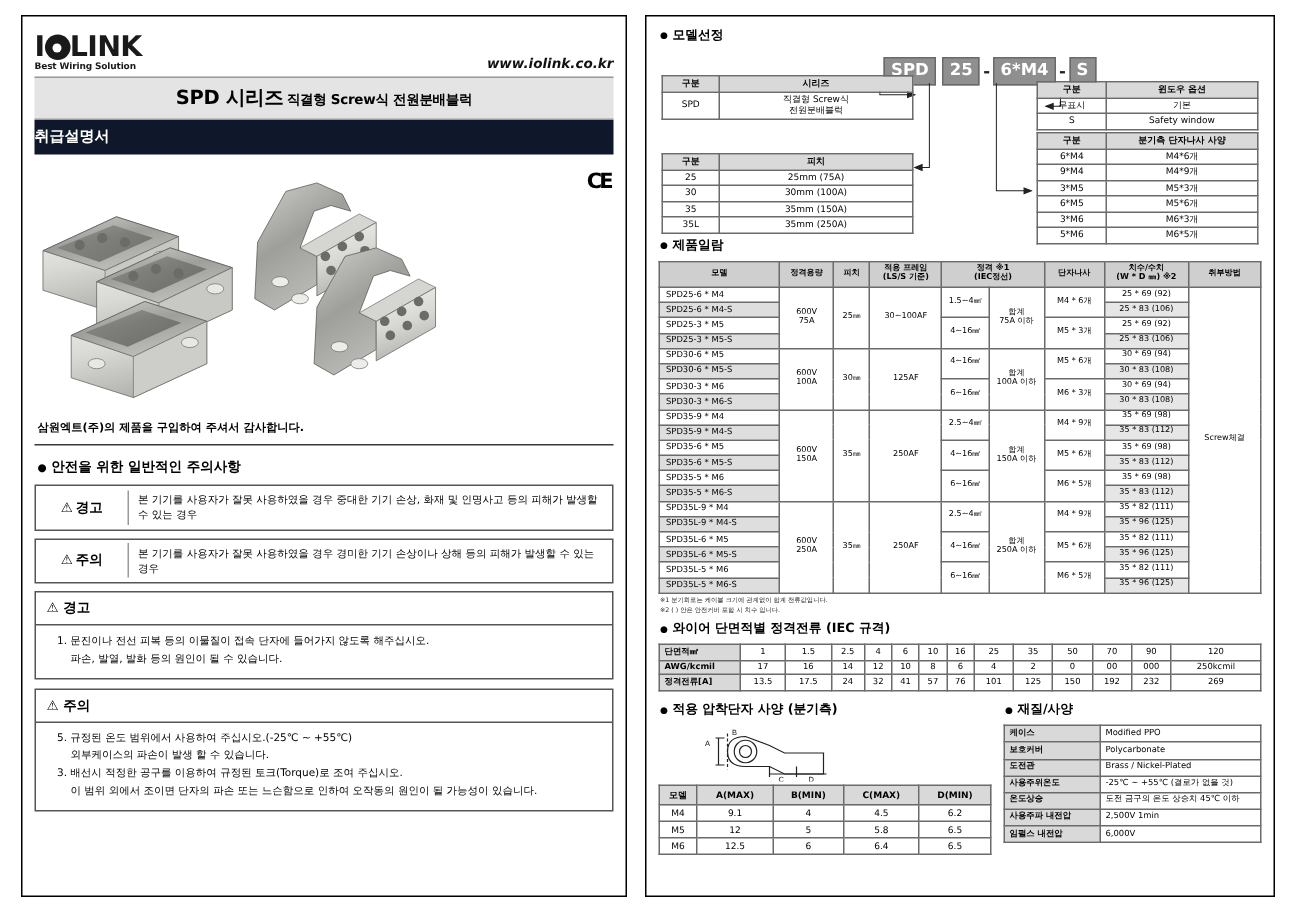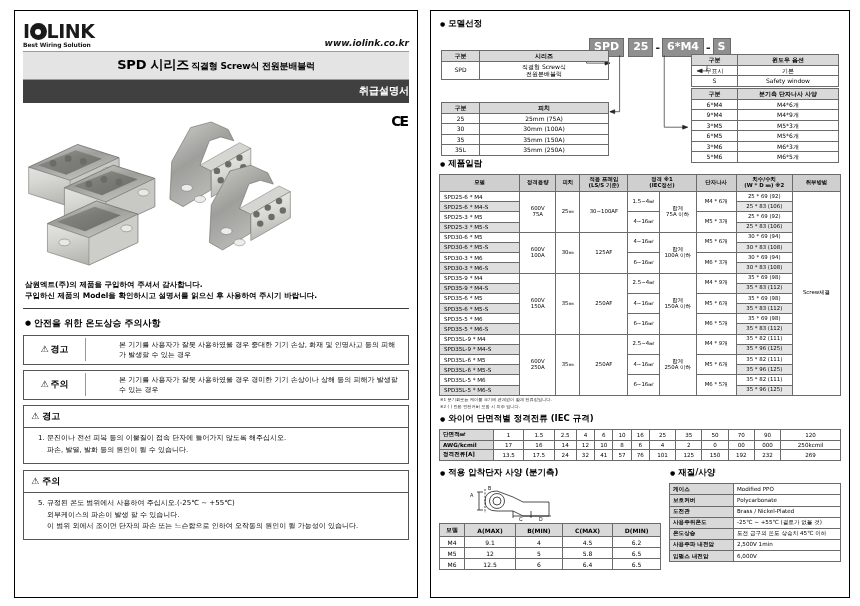--- a/index.html
+++ b/index.html
@@ -48,21 +48,21 @@
   }
   .website { font-size:9px; font-weight:bold; font-style: italic; color:#111; }
 
   .title-bar {
     background:#e4e4e4; border-top:1px solid #9a9a9a; border-bottom:1px solid #9a9a9a;
     text-align:center; padding:4px 0 5px; margin-top:3px;
   }
   .title-bar .t1 { font-size:13px; font-weight:bold; letter-spacing:-0.2px; }
   .title-bar .t2 { font-size:9px; font-weight:bold; letter-spacing:-0.2px; }
   .subtitle-bar {
-    background:#404040; color:#fff; text-align:right;
+    background:#0f172a; color:#fff; text-align:left;
     padding:4px 0 5px; font-size:10px; font-weight:bold;
     margin-bottom:2px;
   }
 
   
   .photo-area { position:relative; height: 172px; }
   .ce-mark {
     position:absolute; right:2px; top:8px;
     font-size:14px; font-weight:bold; font-family:"DejaVu Sans",sans-serif;
     letter-spacing:-2px;
@@ -75,21 +75,21 @@
   .sec-head { font-size:9px; font-weight:bold; margin: 2px 0 5px 2px; }
   .sec-head .bullet { font-size:7px; vertical-align:middle; margin-right:3px; }
 
   .note-box { border:1px solid #555; margin-bottom:5px; display:flex; align-items:center; }
   .note-label {
     width:62px; min-width:62px; text-align:center;
     font-size:9px; font-weight:bold; padding:5px 0;
     border-right:1px solid #999;
   }
   .note-label .warn-tri { font-size:9px; margin-right:2px; }
-  .note-text { font-size:7px; line-height:1.45; padding:4px 6px;margin-left:27px; }
+  .note-text { font-size:7px; line-height:1.45; padding:4px 6px; }
 
   .block { border:1px solid #555; margin-bottom:6px; }
   .block-head { padding:4px 7px; font-size:9px; font-weight:bold; border-bottom:1px solid #555; }
   .block-body { padding:5px 8px 6px 14px; font-size:7px; line-height:1.55; }
   .block-body .li { margin-bottom:1px; }
   .block-body .sub { padding-left:9px; }
 
   
   .right-panel { width:430px; height:606px; padding: 10px 10px 8px 0; }
   .right-card { border:1px solid #000; width:100%; height:100%; padding:7px 8px; position:relative; }
@@ -254,26 +254,25 @@
                 <circle cx="80" cy="50" r="3.4"></circle>
             </g>
             <ellipse cx="20" cy="72" rx="6" ry="3.6" fill="#ececea" stroke="#6e6e6a" stroke-width="0.5"></ellipse>
             <ellipse cx="34" cy="84" rx="6" ry="3.6" fill="#ececea" stroke="#6e6e6a" stroke-width="0.5"></ellipse>
           </g>
         </svg>
       </div>
 
       <div class="greet">
         <div>삼원엑트(주)의 제품을 구입하여 주셔서 감사합니다.</div>
-        <div>구입하신 제품의 Model을 확인하시고 설명서를 읽으신 후 사용하여 주시기 바랍니다.</div>
       </div>
       <div class="hr-thin"></div>
 
       <div class="sec-head">
-        <span class="bullet">●</span><span>안전을 위한 온도상승 주의사항</span>
+        <span class="bullet">●</span><span>안전을 위한 일반적인 주의사항</span>
       </div>
 
       <div class="note-box">
         <div class="note-label">
           <span class="warn-tri">⚠</span><span>경고</span>
         </div>
         <div class="note-text">본 기기를 사용자가 잘못 사용하였을 경우 중대한 기기 손상, 화재 및 인명사고 등의 피해가 발생할 수 있는 경우</div>
       </div>
 
       <div class="note-box">
@@ -295,20 +294,21 @@
       </div>
 
       <div class="block">
         <div class="block-head">
           <span class="warn-tri">⚠</span>
           <span>주의</span>
         </div>
         <div class="block-body">
           <div class="li">5. 규정된 온도 범위에서 사용하여 주십시오.(-25℃ ~ +55℃)</div>
           <div class="li sub">외부케이스의 파손이 발생 할 수 있습니다.</div>
+          <div class="li">3. 배선시 적정한 공구를 이용하여 규정된 토크(Torque)로 조여 주십시오.</div>
           <div class="li sub">이 범위 외에서 조이면 단자의 파손 또는 느슨함으로 인하여 오작동의 원인이 될 가능성이 있습니다.</div>
         </div>
       </div>
 
     </div>
   </div>
 
   <div class="right-panel">
     <div class="right-card">
 

